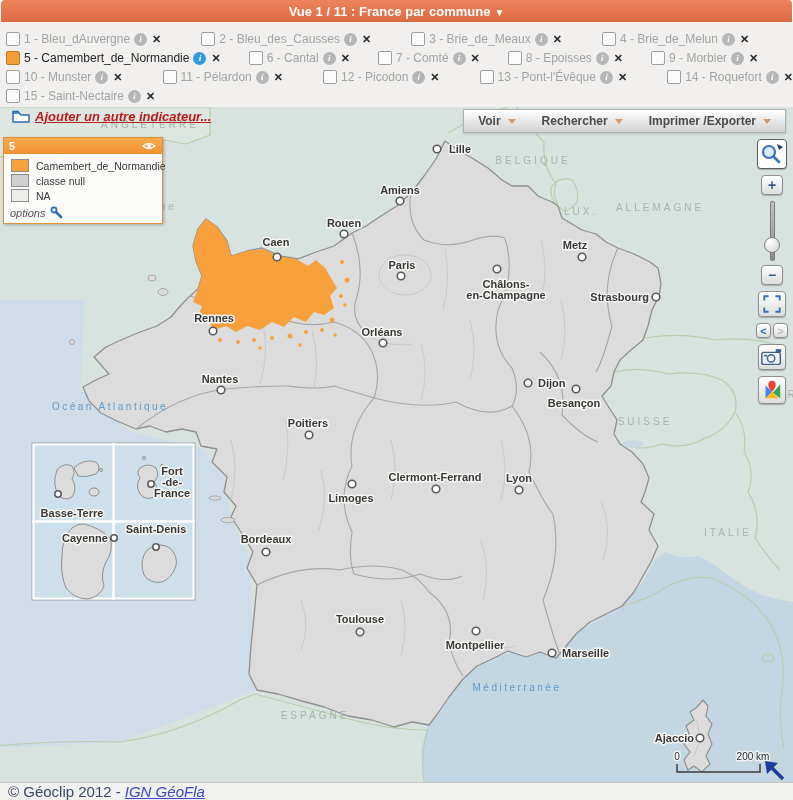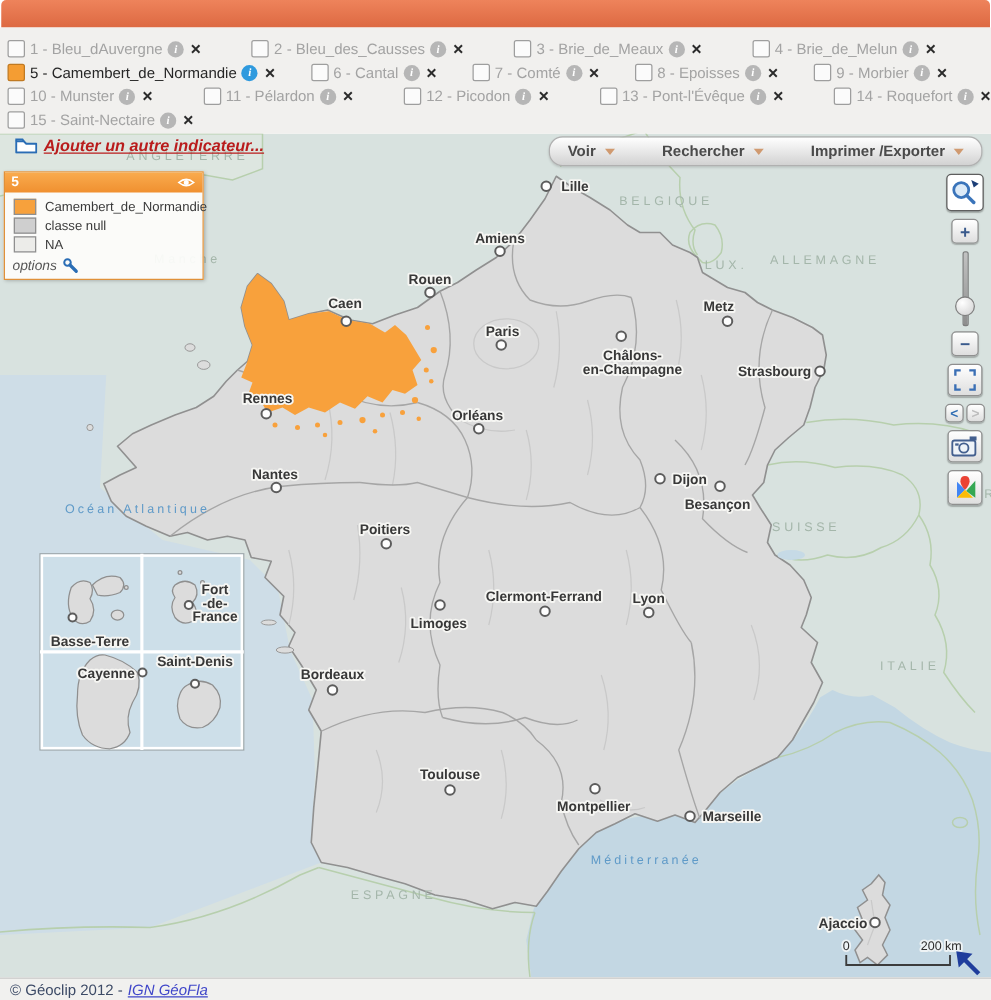--- a/index.html
+++ b/index.html
@@ -43,23 +43,23 @@
   .rborder{fill:none;stroke:#a6a6a6;stroke-width:1.1;}
   .dborder{fill:none;stroke:#c9c9c9;stroke-width:1;}
   .nborder{fill:none;stroke:#b7cfad;stroke-width:1.2;}
 
   
   .addlink{position:absolute;left:12px;top:2px;display:flex;align-items:center;gap:5px;
            color:#b91c1c;font:italic bold 13px "Liberation Sans",sans-serif;cursor:pointer;justify-content:space-between;}
   .addlink .txt{text-decoration:underline;}
 
   
-  .menubar{position:absolute;top:2px;right:7px;height:22px;border:1px solid #b0b0b0;border-radius:11px;
+  .menubar{position:absolute;top:2px;right:7px;height:22px;border:1px solid #b0b0b0;border-radius:0;
            background:linear-gradient(#ffffff,#d2d2d2);display:flex;align-items:center;
-           padding:0 14px;gap:38px;box-shadow:0 1px 2px rgba(0,0,0,.15);}
+           padding:0 14px;gap:26px;box-shadow:0 1px 2px rgba(0,0,0,.15);}
   .menu-item{display:flex;align-items:center;gap:7px;font-size:12px;font-weight:bold;color:#4a4a4a;cursor:pointer;}
   .menu-item .tri{width:0;height:0;border-left:4px solid transparent;border-right:4px solid transparent;
                   border-top:5px solid #d09a70;}
 
   
   .legend{position:absolute;left:3px;top:30px;width:158px;border:1px solid #e0913a;
           background:rgba(253,253,251,.93);box-shadow:1px 1px 3px rgba(0,0,0,.25);font-size:11px;}
   .lg-hdr{height:16px;background:linear-gradient(#f9ab4e,#f09030);display:flex;align-items:center;
           justify-content:space-between;padding:0 5px;color:#fff;font-weight:bold;}
   .lg-body{padding:4px 3px 1px;}
@@ -82,27 +82,30 @@
                 background:radial-gradient(circle at 35% 30%,#ffffff,#cfcfcf);border:1px solid #808080;cursor:pointer;}
   .t-mid{width:28px;height:26px;}
   .pn{display:flex;gap:2px;}
   .pn .tool{width:15px;height:15px;font-size:11px;font-weight:bold;}
   .pn .prev{color:#2f6db3;} .pn .next{color:#bdbdbd;}
   .t-g{width:28px;height:28px;}
 
   
   .footer{position:absolute;left:0;bottom:0;width:793px;height:18px;background:#f1f1ef;
           border-top:1px solid #c8c8c8;display:flex;align-items:center;padding-left:8px;
-          box-sizing:border-box;font-size:12px;color:#3c4a66;}
+          box-sizing:border-box;font-size:15px;color:#3c4a66;}
   .footer a{color:#3f46c9;text-decoration:underline;margin-left:4px;cursor:pointer;font-style:italic;}
 </style>
 </head>
 <body>
 
 <div class="hdr">
+  <div class="hdr-title">
+    <span>Vue 1 / 11 : France par commune</span><span class="car">▼</span>
+  </div>
   <div class="hdr-right">
     <span>2 cartes</span>
     <span class="winico"></span>
     <span class="winico"></span>
   </div>
 </div>
 
 <div class="panel">
   <div class="ind-row g40">
       <span class="ind">

